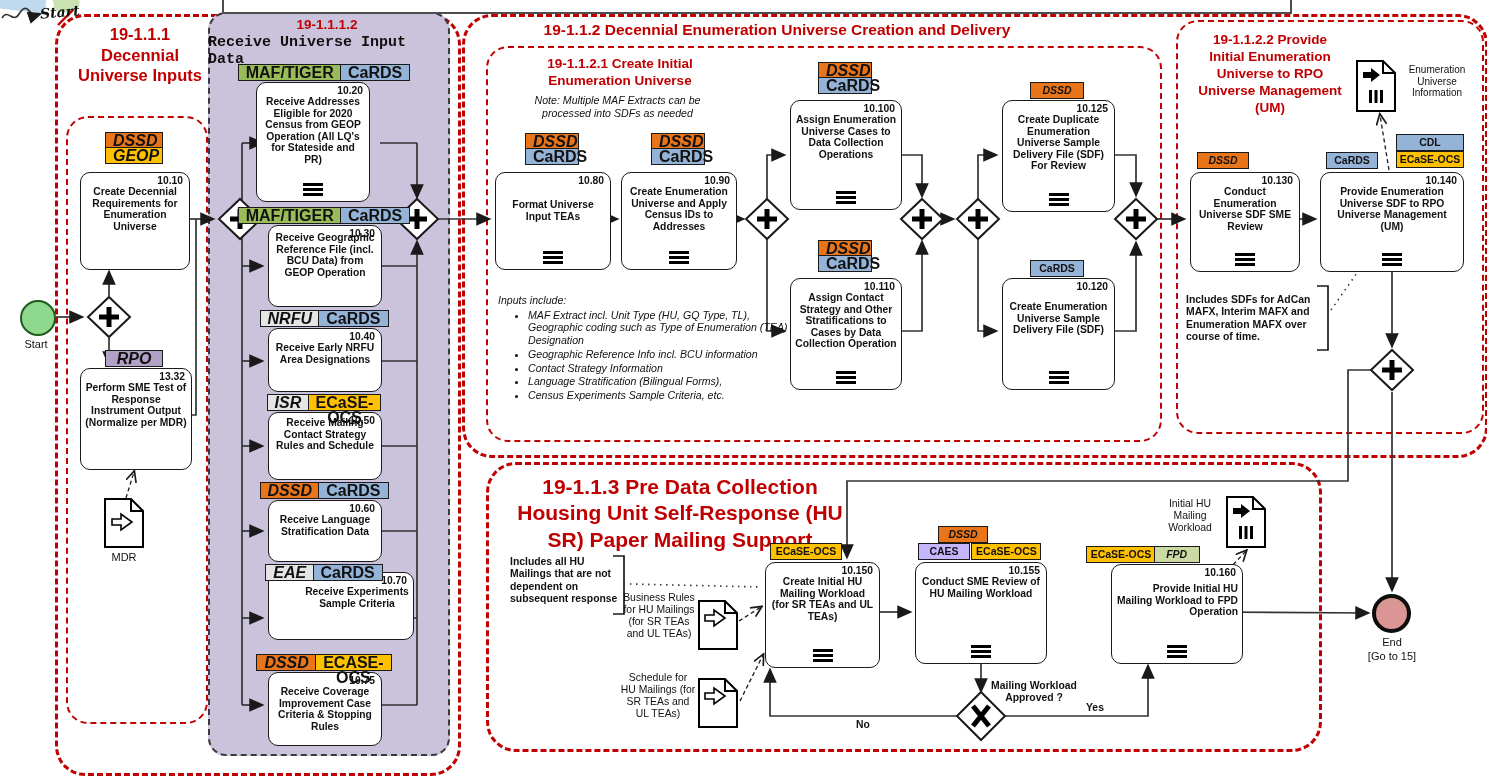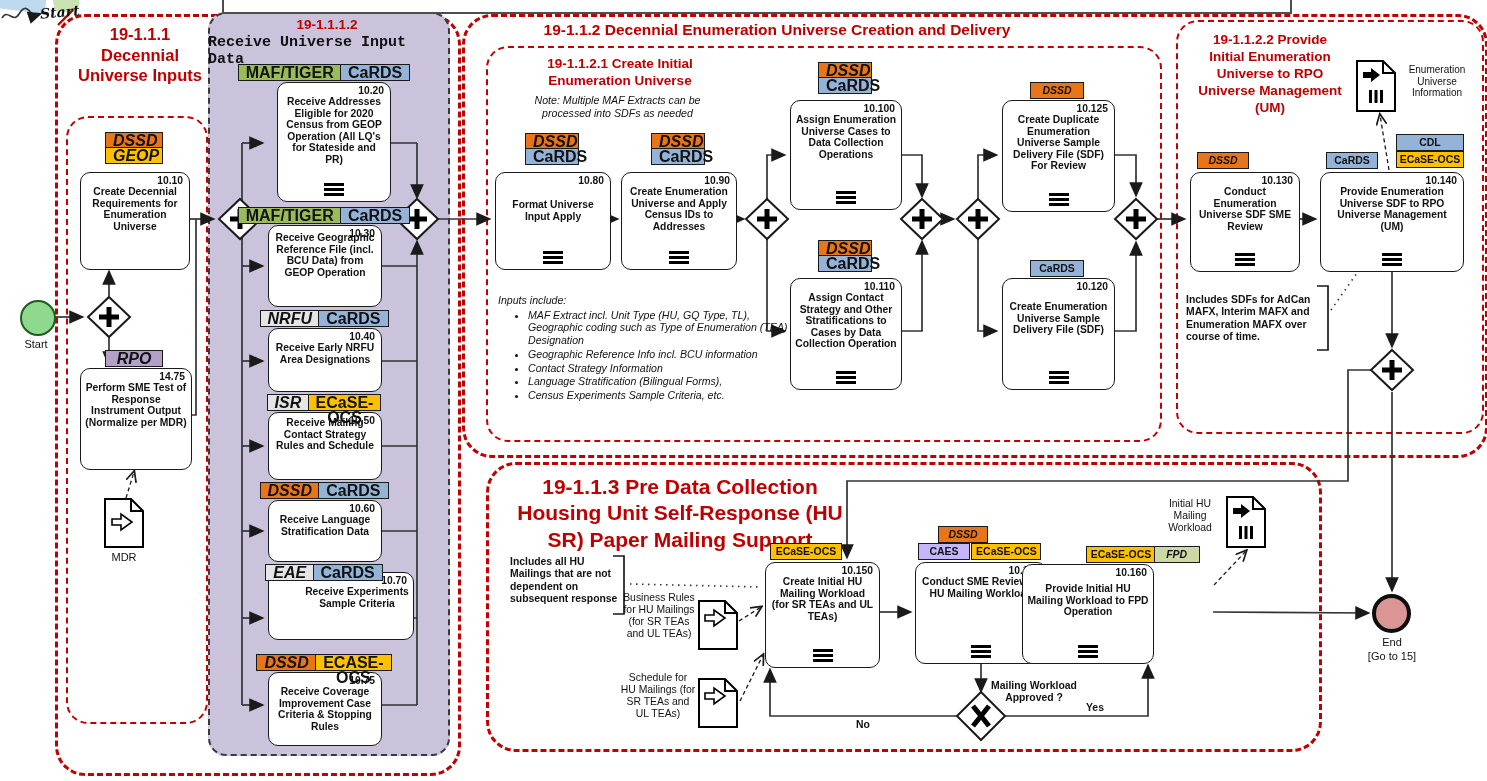--- a/index.html
+++ b/index.html
@@ -277,24 +277,24 @@
   <span class="tagabs tg-bluegray" style="left:918px;top:543px;width:50px;">CAES</span>
   <span class="tagabs tg-amber" style="left:971.4px;top:543px;width:68px;">ECaSE-OCS</span>
   <span class="tagabs tg-amber" style="left:1086px;top:546px;width:68px;">ECaSE-OCS</span>
   <span class="tagabs tg-lgreen it" style="left:1153.7px;top:546px;width:44px;">FPD</span>
 
   <div class="task" style="left:80px;top:172px;width:108px;height:96px;">
     <span class="num">10.10</span>
     <span class="ttl">Create Decennial Requirements for Enumeration Universe</span>
   </div>
   <div class="task" style="left:80px;top:368px;width:110px;height:100px;">
-    <span class="num">14.75</span>
+    <span class="num">13.32</span>
     <span class="ttl">Perform SME Test of Response Instrument Output (Normalize per MDR)</span>
   </div>
-  <div class="task" style="left:277px;top:82px;width:112px;height:118px;">
+  <div class="task" style="left:256px;top:82px;width:112px;height:118px;">
     <span class="num">10.20</span>
     <span class="ttl">Receive Addresses Eligible for 2020 Census from GEOP Operation (All LQ's for Stateside and PR)</span>
     <span class="sub"></span>
   </div>
   <div class="task" style="left:268px;top:225px;width:112px;height:80px;">
     <span class="num">10.30</span>
     <span class="ttl" style="margin-top:6px;">Receive Geographic Reference File (incl. BCU Data) from GEOP Operation</span>
   </div>
   <div class="task" style="left:268px;top:328px;width:112px;height:62px;">
     <span class="num">10.40</span>
@@ -311,21 +311,21 @@
   <div class="task" style="left:268px;top:572px;width:112px;height:66px;padding-left:32px;">
     <span class="num">10.70</span>
     <span class="ttl">Receive Experiments Sample Criteria</span>
   </div>
   <div class="task" style="left:268px;top:672px;width:112px;height:72px;">
     <span class="num">10.75</span>
     <span class="ttl">Receive Coverage Improvement Case Criteria &amp; Stopping Rules</span>
   </div>
   <div class="task" style="left:495px;top:172px;width:114px;height:96px;">
     <span class="num">10.80</span>
-    <span class="ttl" style="margin-top:26px;">Format Universe Input Apply</span>
+    <span class="ttl" style="margin-top:26px;">Format Universe Input TEAs</span>
     <span class="sub"></span>
   </div>
   <div class="task" style="left:621px;top:172px;width:114px;height:96px;">
     <span class="num">10.90</span>
     <span class="ttl">Create Enumeration Universe and Apply Census IDs to Addresses</span>
     <span class="sub"></span>
   </div>
   <div class="task" style="left:790px;top:100px;width:110px;height:108px;">
     <span class="num">10.100</span>
     <span class="ttl">Assign Enumeration Universe Cases to Data Collection Operations</span>
@@ -359,21 +359,21 @@
   <div class="task" style="left:765px;top:562px;width:113px;height:104px;">
     <span class="num">10.150</span>
     <span class="ttl">Create Initial HU Mailing Workload (for SR TEAs and UL TEAs)</span>
     <span class="sub"></span>
   </div>
   <div class="task" style="left:915px;top:562px;width:130px;height:100px;">
     <span class="num">10.155</span>
     <span class="ttl">Conduct SME Review of HU Mailing Workload</span>
     <span class="sub"></span>
   </div>
-  <div class="task" style="left:1022px;top:564px;width:130px;height:98px;">
+  <div class="task" style="left:1111px;top:564px;width:130px;height:98px;text-align:right;">
     <span class="num">10.160</span>
     <span class="ttl" style="margin-top:18px;">Provide Initial HU Mailing Workload to FPD Operation</span>
     <span class="sub"></span>
   </div>
 
   <div class="doc" style="left:104px;top:498px;">
     <svg width="40" height="50" viewBox="0 0 40 50">
       <path d="M1,1 H27 L39,13 V49 H1 Z" fill="#fff" stroke="#000" stroke-width="2"></path>
       <path d="M27,1 V13 H39" fill="none" stroke="#000" stroke-width="2"></path>
       <path d="M8,21 h9 v-5 l11,8 -11,8 v-5 h-9 z" fill="#fff" stroke="#000" stroke-width="1.6"></path>

